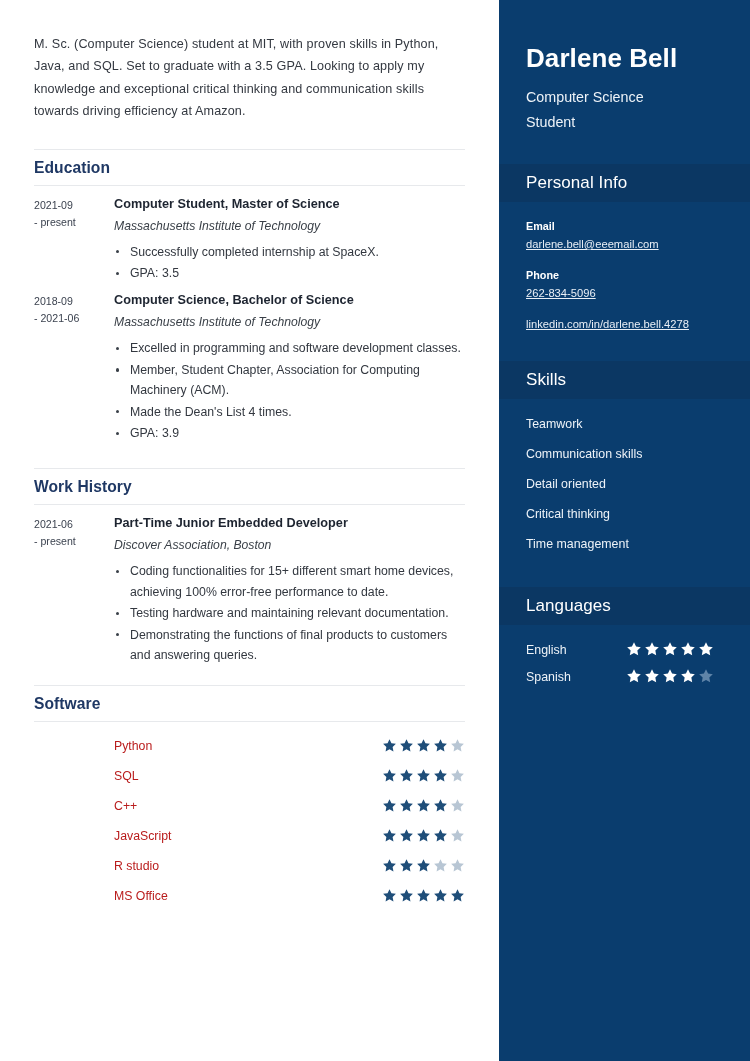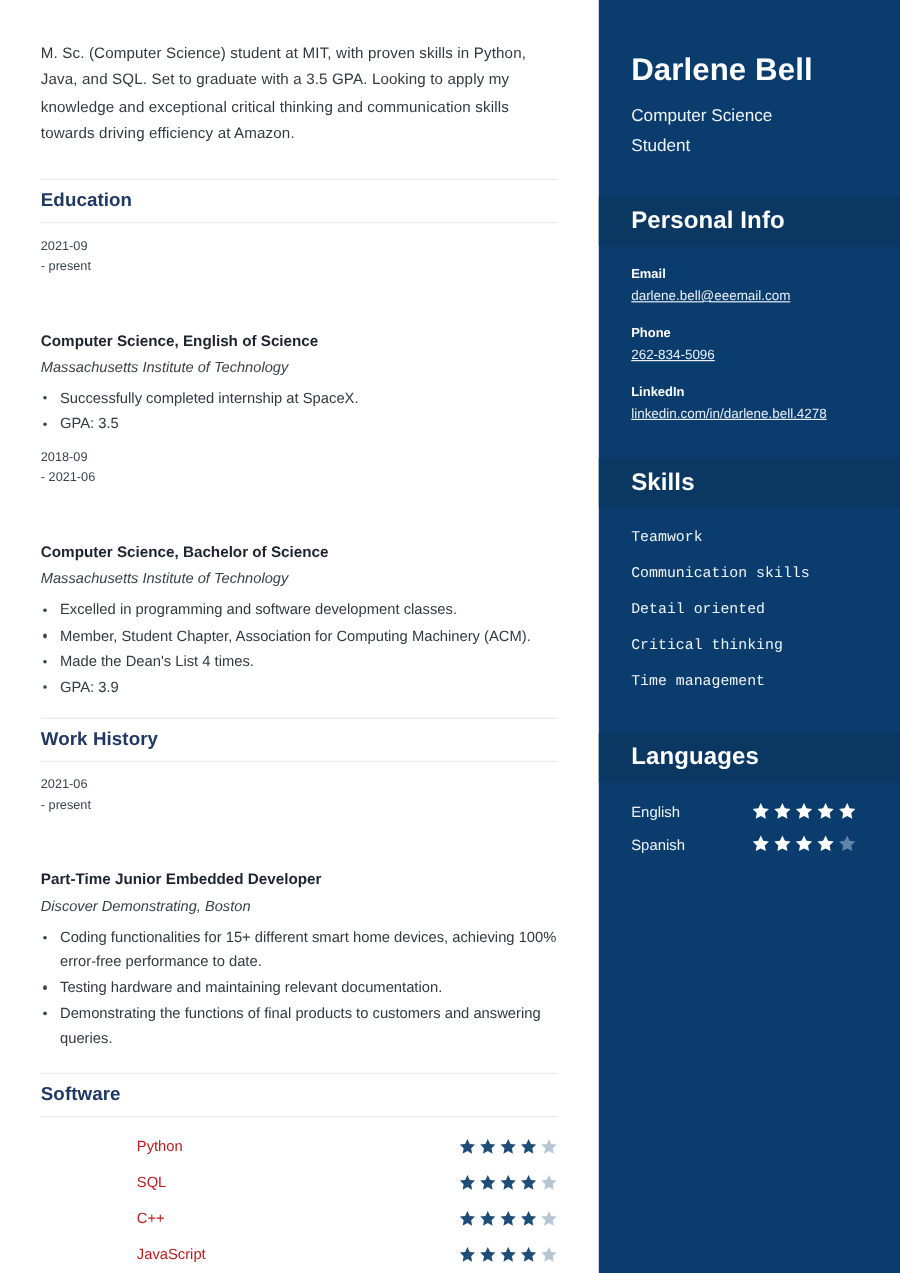--- a/index.html
+++ b/index.html
@@ -47,21 +47,20 @@
   .section-head h2 {
     font-size: 15.6px;
     font-weight: bold;
     color: #1f3864;
     letter-spacing: .005em;
   }
 
   .entry {
     display: flex;
     margin-bottom: 7px;
-    flex-direction: column;
   }
   .entry-dates {
     width: 80px;
     flex: 0 0 80px;
     padding-top: 2px;
     font-size: 10.6px;
     line-height: 17px;
     color: #3c4350;
   }
   .entry-body { flex: 1 1 auto; }
@@ -144,22 +143,22 @@
   }
 
   .sb-section-head {
     background: #0b3763;
     width: 100%;
     padding: 9px 0 9px 27px;
     margin-top: 29px;
     margin-bottom: 16px;
   }
   .sb-section-head h3 {
-    font-size: 20px;
-    font-weight: bold;
+    font-size: 17px;
+    font-weight: normal;
     color: #ffffff;
     letter-spacing: .005em;
   }
 
   .contact-block { margin-bottom: 15px; padding-left: 27px; }
   .contact-label {
     font-size: 10.8px;
     font-weight: bold;
     color: #ffffff;
     line-height: 16px;
@@ -172,21 +171,20 @@
     word-break: break-word;
     text-decoration: underline;
   }
 
   .skill-item {
     font-size: 12.4px;
     color: #eef3f8;
     line-height: 19px;
     padding-left: 27px;
     margin-bottom: 11px;
-    font-family: Liberation Mono, monospace;
   }
 
   .lang-row {
     display: flex;
     align-items: flex-end;
     padding-left: 27px;
     padding-right: 28px;
     margin-bottom: 11px;
   }
   .lang-label {
@@ -211,21 +209,21 @@
       <div class="section-head">
         <h2>Education</h2>
       </div>
       <div id="education-entries">
           <div class="entry">
             <div class="entry-dates">
               <div>2021-09</div>
               <div>- present</div>
             </div>
             <div class="entry-body">
-              <div class="entry-title">Computer Science, English of Science</div>
+              <div class="entry-title">Computer Student, Master of Science</div>
               <div class="entry-sub">Massachusetts Institute of Technology</div>
               <ul class="bullets">
                 <li>Successfully completed internship at SpaceX.</li>
                 <li>GPA: 3.5</li>
               </ul>
             </div>
           </div>
           <div class="entry">
             <div class="entry-dates">
               <div>2018-09</div>
@@ -238,33 +236,33 @@
                 <li>Excelled in programming and software development classes.</li>
                 <li>Member, Student Chapter, Association for Computing Machinery (ACM).</li>
                 <li>Made the Dean's List 4 times.</li>
                 <li>GPA: 3.9</li>
               </ul>
             </div>
           </div>
         </div>
     </div>
 
-    <div class="section" style="margin-top:14px;">
+    <div class="section" style="margin-top:24px;">
       <div class="section-head">
         <h2>Work History</h2>
       </div>
       <div id="work-entries">
           <div class="entry">
             <div class="entry-dates">
               <div>2021-06</div>
               <div>- present</div>
             </div>
             <div class="entry-body">
               <div class="entry-title">Part-Time Junior Embedded Developer</div>
-              <div class="entry-sub">Discover Demonstrating, Boston</div>
+              <div class="entry-sub">Discover Association, Boston</div>
               <ul class="bullets">
                 <li>Coding functionalities for 15+ different smart home devices, achieving 100% error-free performance to date.</li>
                 <li>Testing hardware and maintaining relevant documentation.</li>
                 <li>Demonstrating the functions of final products to customers and answering queries.</li>
               </ul>
             </div>
           </div>
         </div>
     </div>
 
@@ -472,21 +470,20 @@
     <div id="contact-list">
         <div class="contact-block">
           <div class="contact-label">Email</div>
           <div class="contact-value">darlene.bell@eeemail.com</div>
         </div>
         <div class="contact-block">
           <div class="contact-label">Phone</div>
           <div class="contact-value">262-834-5096</div>
         </div>
         <div class="contact-block">
-          <div class="contact-label">LinkedIn</div>
           <div class="contact-value">linkedin.com/in/darlene.bell.4278</div>
         </div>
       </div>
 
     <div class="sb-section-head">
       <h3>Skills</h3>
     </div>
     <div id="skills-list">
         <div class="skill-item">Teamwork</div>
         <div class="skill-item">Communication skills</div>

